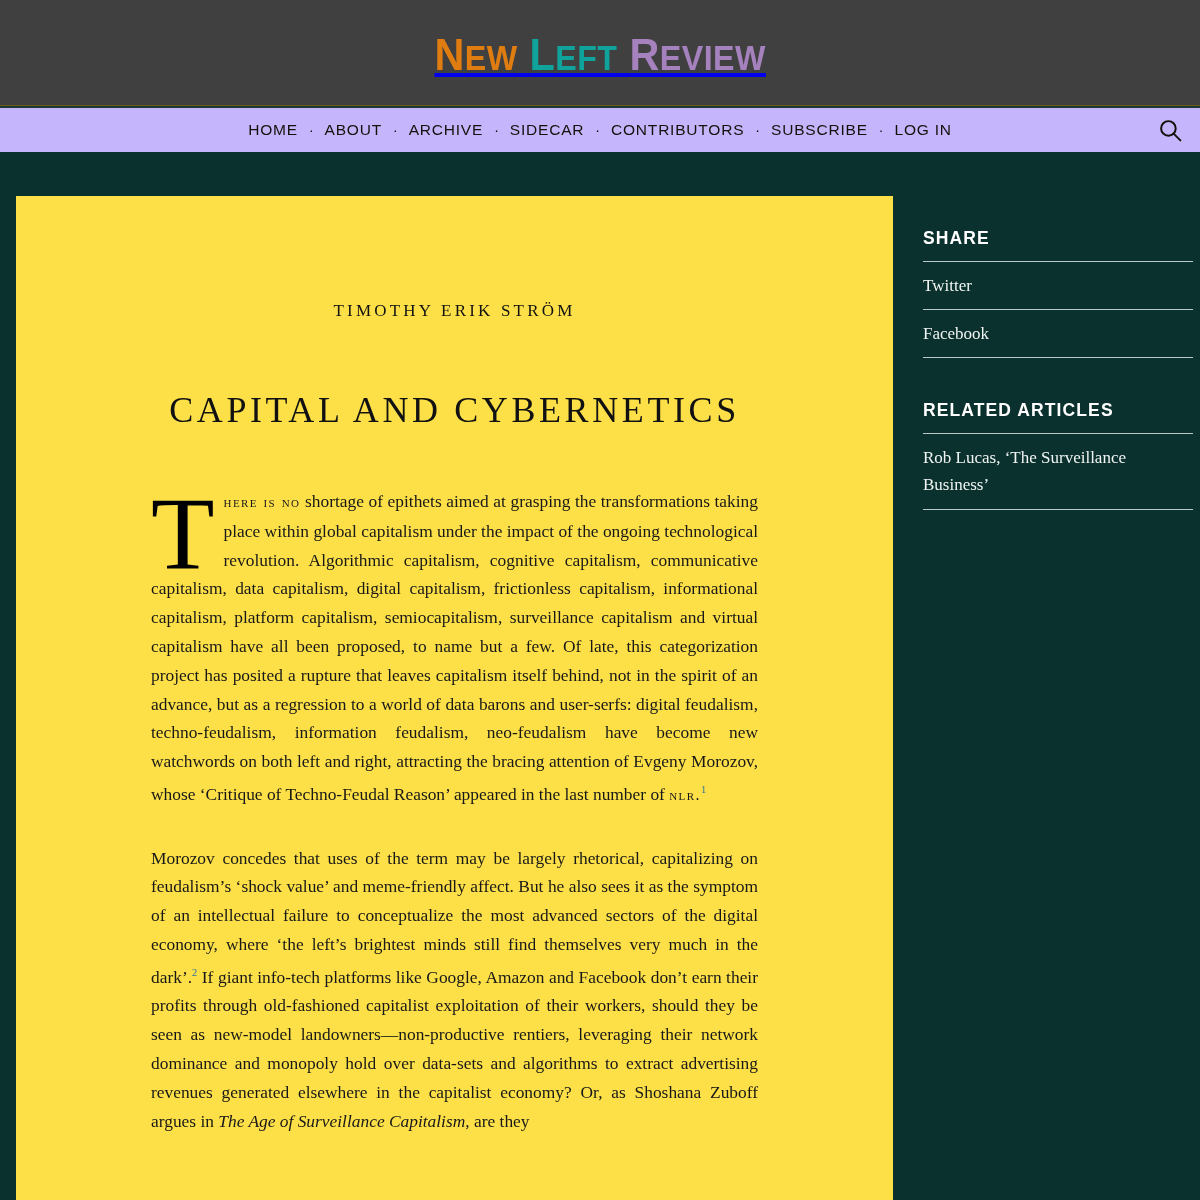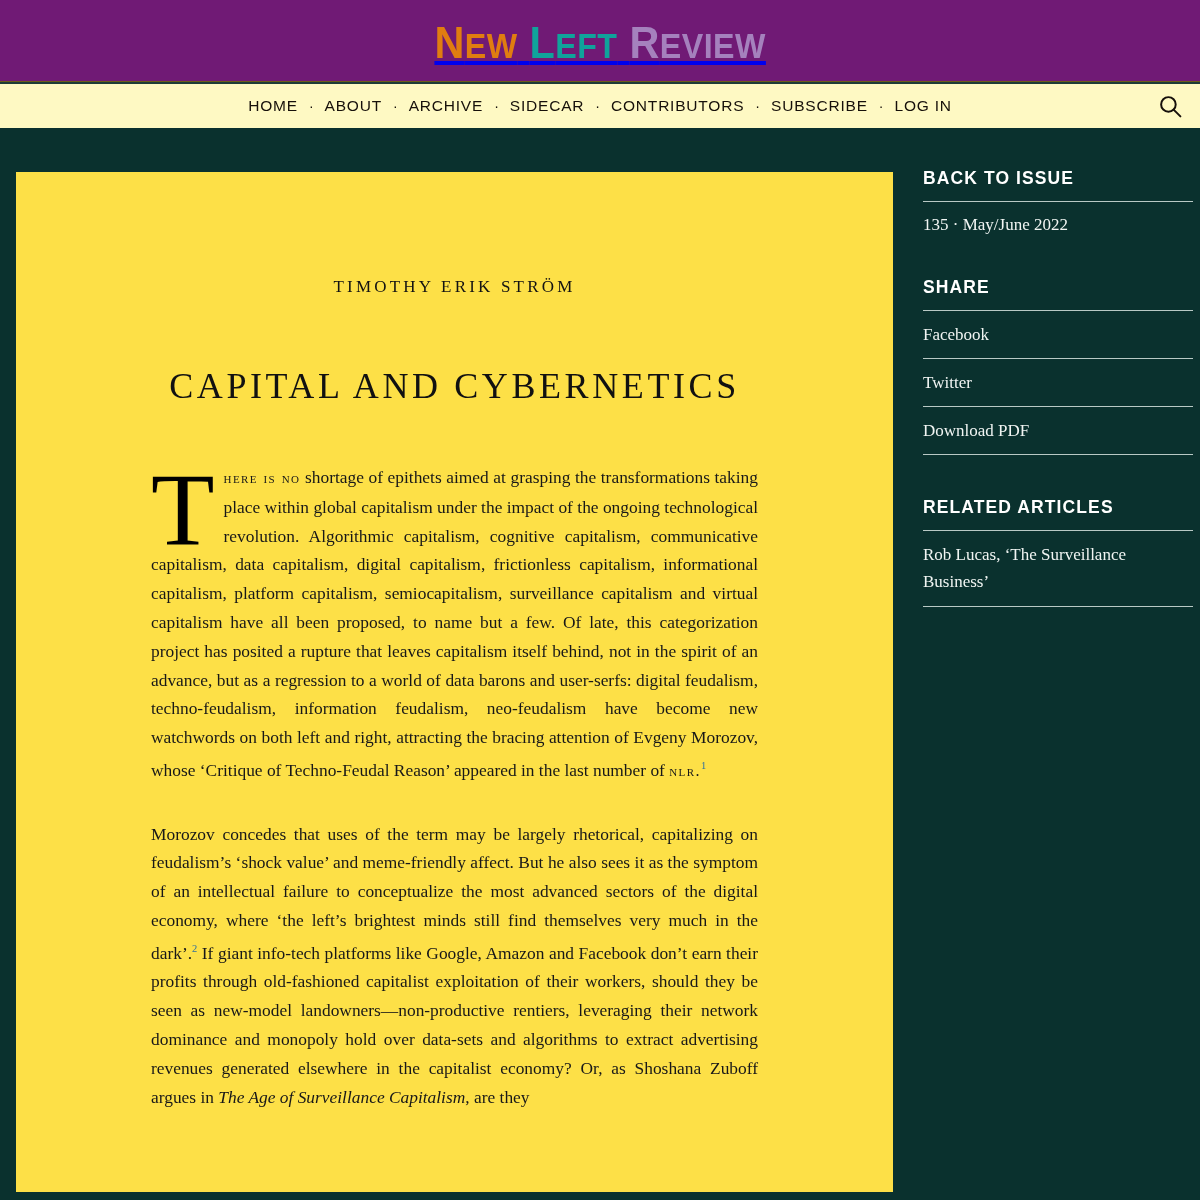--- a/index.html
+++ b/index.html
@@ -9,22 +9,22 @@
     padding: 0;
     width: 1200px;
     height: 1200px;
     overflow: hidden;
     background: #0a312e;
     font-family: "Liberation Serif", serif;
   }
 
   
   .masthead {
-    background: #701a75;
-    height: 84px;
+    background: #404040;
+    height: 108px;
     display: flex;
     align-items: center;
     justify-content: center;
     position: relative;
   }
   .masthead::after {
     content: "";
     position: absolute;
     left: 0; right: 0; bottom: 0;
     height: 3px;
@@ -42,21 +42,21 @@
   }
   .logo span { display: inline; }
   .logo .w1 { color: #e07d10; }
   .logo .w2 { color: #10a39b; }
   .logo .w3 { color: #a581bd; }
   .logo .cap { font-size: 45px; }
   .logo .sm  { font-size: 35px; }
 
   
   .navbar {
-    background: #fef9c3;
+    background: #c4b5fd;
     height: 46px;
     display: flex;
     align-items: center;
     justify-content: center;
     position: relative;
     border-bottom: 2px solid #0a312e;
   }
   .nav-inner {
     display: flex;
     align-items: center;
@@ -189,21 +189,21 @@
   .related-link {
     display: block;
     font-size: 17px;
     color: #f1f5f3;
     text-decoration: none;
     padding: 10px 0 11px 0;
     border-bottom: 1.5px solid #b9c9c5;
     font-family: "Liberation Serif", serif;
     line-height: 27px;
   }
-  .sp-top-share { margin-top: 20px; }
+  .sp-top-share { margin-top: 36px; }
 </style>
 </head>
 <body>
 
 <header class="masthead">
   <a href="#" class="logo"><span class="w1"><span class="cap">N</span><span class="sm">EW</span></span>&nbsp;<span class="w2"><span class="cap">L</span><span class="sm">EFT</span></span>&nbsp;<span class="w3"><span class="cap">R</span><span class="sm">EVIEW</span></span></a>
 </header>
 
 <nav class="navbar">
   <div class="nav-inner">
@@ -239,30 +239,25 @@
       <p><span class="dropcap">T</span><span class="smallcaps">here is no</span><span> shortage of epithets aimed at grasping the transformations taking place within global capitalism under the impact of the ongoing technological revolution. Algorithmic capitalism, cognitive capitalism, communicative capitalism, data capitalism, digital capitalism, frictionless capitalism, informational capitalism, platform capitalism, semiocapitalism, surveillance capitalism and virtual capitalism have all been proposed, to name but a few. Of late, this categorization project has posited a rupture that leaves capitalism itself behind, not in the spirit of an advance, but as a regression to a world of data barons and user-serfs: digital feudalism, techno-feudalism, information feudalism, neo-feudalism have become new watchwords on both left and right, attracting the bracing attention of Evgeny Morozov, whose ‘Critique of Techno-Feudal Reason’ appeared in the last number of </span><span class="smallcaps">nlr.</span><sup class="fnote">1</sup></p>
 
       <span class="para-gap"></span>
 
       <p><span>Morozov concedes that uses of the term may be largely rhetorical, capitalizing on feudalism’s ‘shock value’ and meme-friendly affect. But he also sees it as the symptom of an intellectual failure to conceptualize the most advanced sectors of the digital economy, where ‘the left’s brightest minds still find themselves very much in the dark’.</span><sup class="fnote">2</sup><span> If giant info-tech platforms like Google, Amazon and Facebook don’t earn their profits through old-fashioned capitalist exploitation of their workers, should they be seen as new-model landowners—non-productive rentiers, leveraging their network dominance and monopoly hold over data-sets and algorithms to extract advertising revenues generated elsewhere in the capitalist economy? Or, as Shoshana Zuboff argues in </span><em>The Age of Surveillance Capitalism</em><span>, are they</span></p>
     </div>
   </main>
 
   <aside class="sidebar">
 
-    <section class="side-block">
-      <div class="side-head">BACK TO ISSUE</div>
-      <div class="side-meta">135 · May/June 2022</div>
-    </section>
 
     <section class="side-block sp-top-share">
       <div class="side-head">SHARE</div>
+      <a href="#" class="side-link">Twitter</a>
       <a href="#" class="side-link">Facebook</a>
-      <a href="#" class="side-link">Twitter</a>
-      <a href="#" class="side-link">Download PDF</a>
     </section>
 
     <section class="side-block">
       <div class="side-head">RELATED ARTICLES</div>
       <a href="#" class="related-link">Rob Lucas, ‘The Surveillance Business’</a>
     </section>
 
   </aside>
 </div>
 

